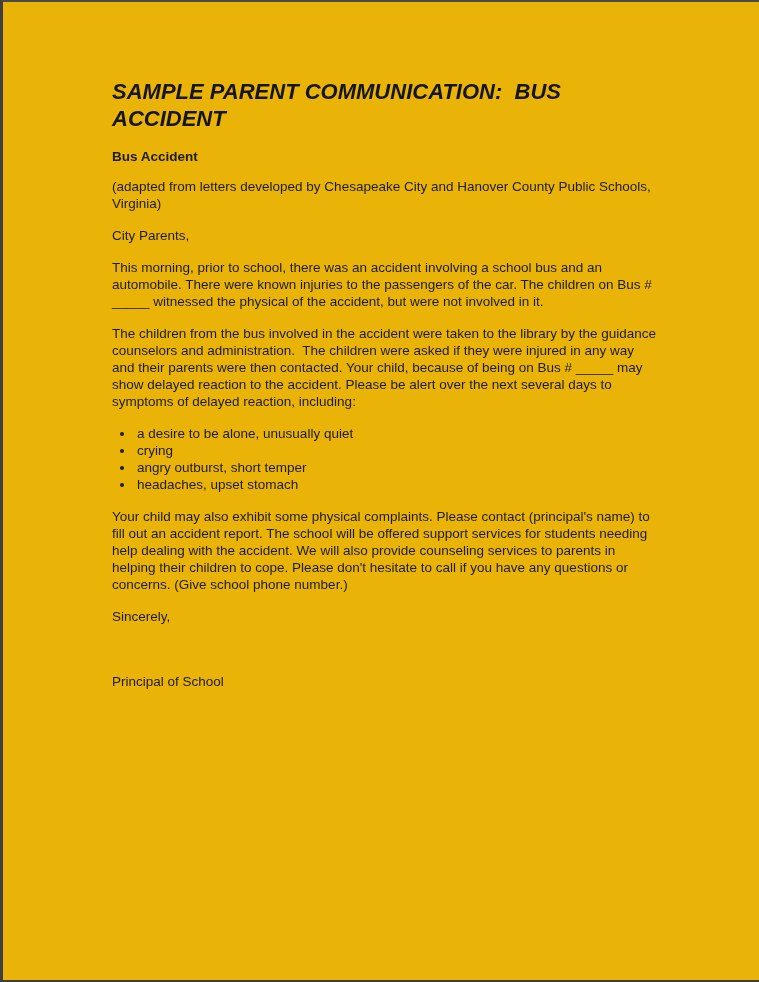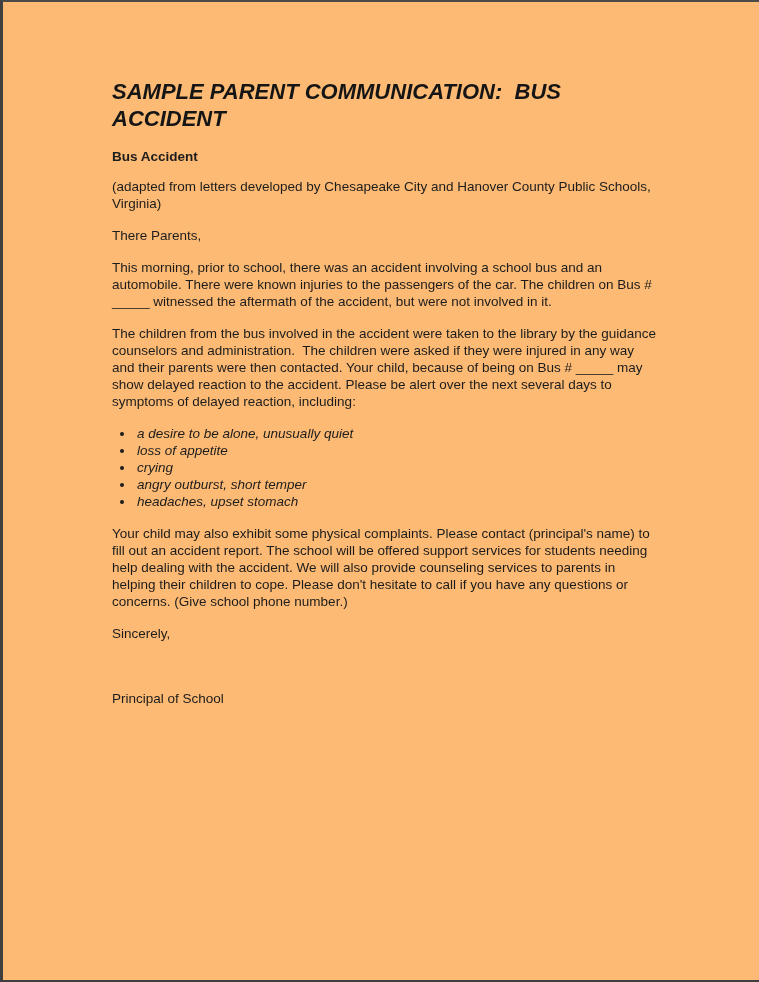--- a/index.html
+++ b/index.html
@@ -5,21 +5,21 @@
   html, body {
     margin: 0;
     padding: 0;
     background: #ffffff;
   }
   .page {
     position: relative;
     width: 759px;
     height: 982px;
     box-sizing: border-box;
-    background: #fdba74;
+    background: #eab308;
     border-left: 3px solid #3f3f3f;
     border-top: 2px solid #4a4a4a;
     border-bottom: 2px solid #3f3f3f;
     overflow: hidden;
     font-family: "Liberation Sans", sans-serif;
     color: #1c1c1c;
   }
   .content {
     position: absolute;
     top: 76px;
@@ -52,21 +52,20 @@
   ul.symptoms {
     margin: 15px 0;
     padding: 0;
     list-style: none;
     font-size: 13.5px;
     line-height: 17px;
   }
   ul.symptoms li {
     position: relative;
     padding-left: 25px;
-    font-style: italic;
   }
   .dot {
     position: absolute;
     left: 8px;
     top: 7px;
     width: 4px;
     height: 4px;
     border-radius: 50%;
     background: #1c1c1c;
   }
@@ -79,37 +78,33 @@
 
 <div class="page">
   <div class="content">
 
     <h1 class="doc-title">SAMPLE PARENT COMMUNICATION:  BUS ACCIDENT</h1>
 
     <p class="heading">Bus Accident</p>
 
     <p class="attribution">(adapted from letters developed by Chesapeake City and Hanover County Public Schools, Virginia)</p>
 
-    <p>There Parents,</p>
+    <p>City Parents,</p>
 
-    <p>This morning, prior to school, there was an accident involving a school bus and an automobile. There were known injuries to the passengers of the car. The children on Bus # _____ witnessed the aftermath of the accident, but were not involved in it.</p>
+    <p>This morning, prior to school, there was an accident involving a school bus and an automobile. There were known injuries to the passengers of the car. The children on Bus # _____ witnessed the physical of the accident, but were not involved in it.</p>
 
     <p>The children from the bus involved in the accident were taken to the library by the guidance counselors and administration.  The children were asked if they were injured in any way and their parents were then contacted. Your child, because of being on Bus # _____ may show delayed reaction to the accident. Please be alert over the next several days to symptoms of delayed reaction, including:</p>
 
     <ul class="symptoms">
 
         <li>
           <span class="dot"></span>
           <span>a desire to be alone, unusually quiet</span>
         </li>
 
-        <li>
-          <span class="dot"></span>
-          <span>loss of appetite</span>
-        </li>
 
 
 
         <li>
           <span class="dot"></span>
           <span>crying</span>
         </li>
 
         <li>
           <span class="dot"></span>

